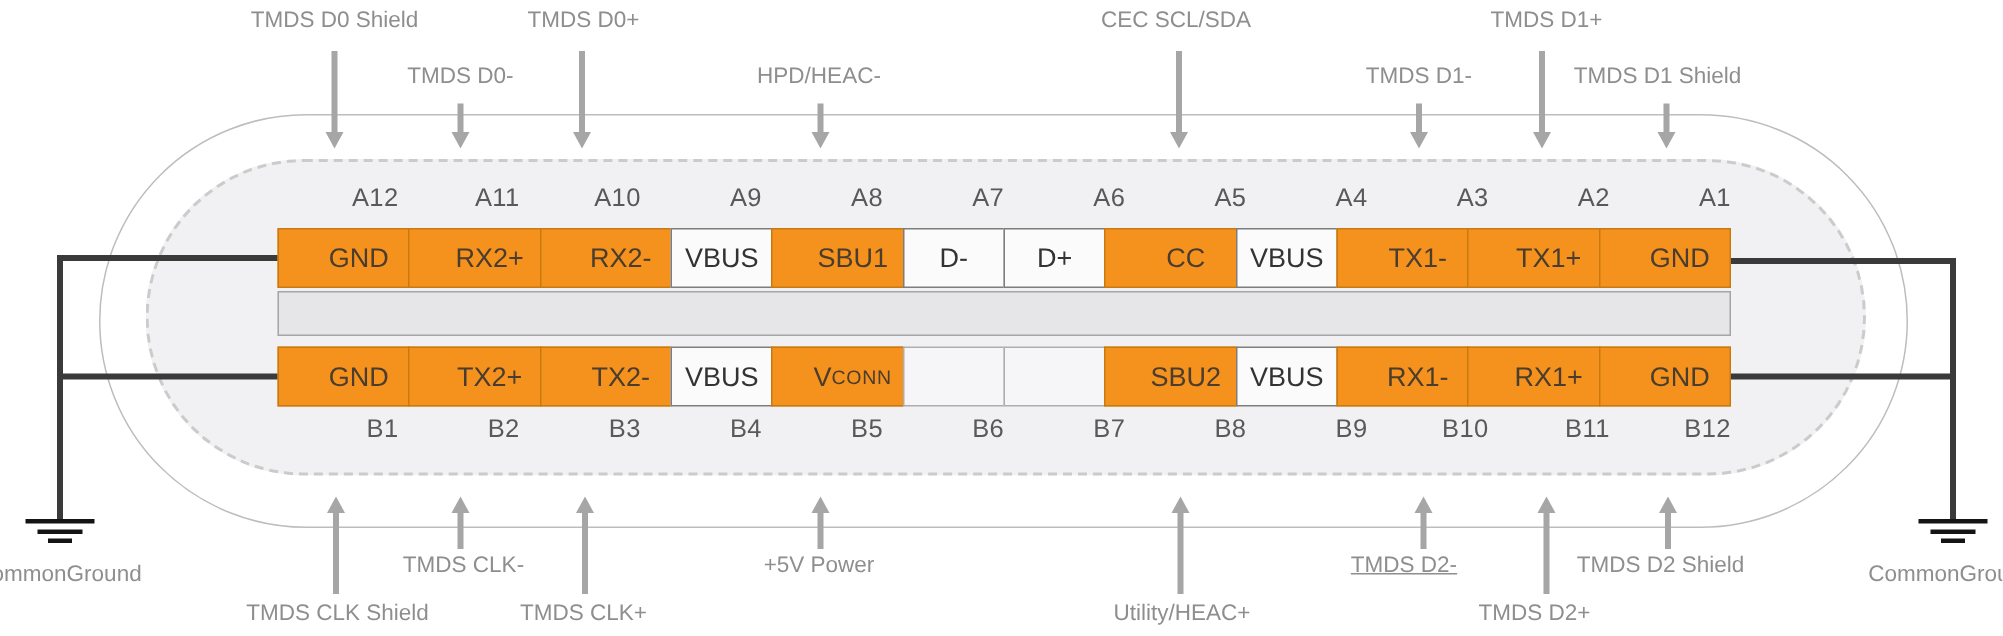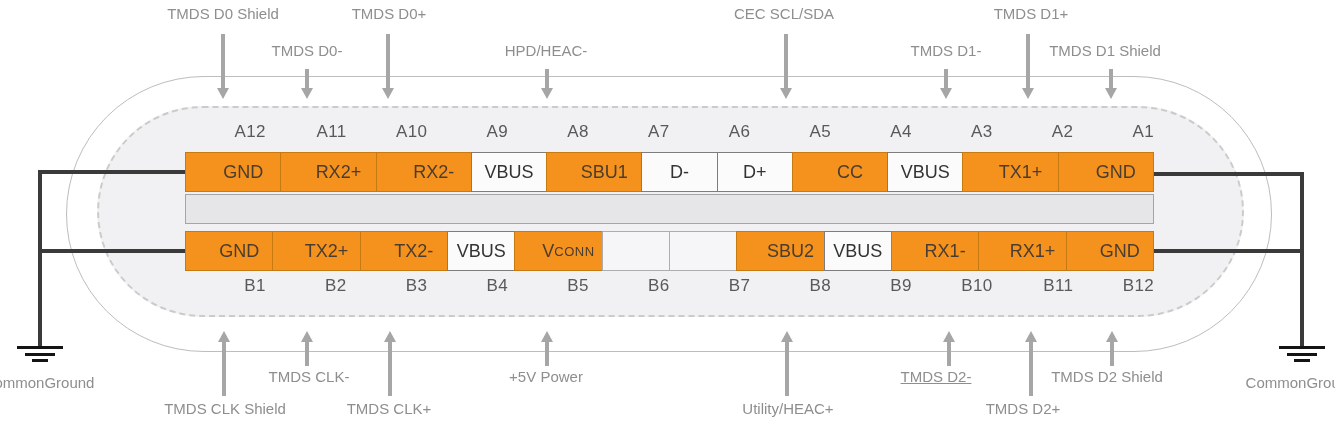--- a/index.html
+++ b/index.html
@@ -81,20 +81,21 @@
   <div class="cellrow" id="rowACells" style="top:152px;">
       <div class="cell orange">GND</div>
       <div class="cell orange">RX2+</div>
       <div class="cell orange">RX2-</div>
       <div class="cell white">VBUS</div>
       <div class="cell orange">SBU1</div>
       <div class="cell white">D-</div>
       <div class="cell white">D+</div>
       <div class="cell orange">CC</div>
       <div class="cell white">VBUS</div>
+      <div class="cell orange">TX1-</div>
       <div class="cell orange">TX1+</div>
       <div class="cell orange">GND</div>
     </div>
   <div class="tongue"></div>
   <div class="cellrow" id="rowBCells" style="top:231px;">
       <div class="cell orange">GND</div>
       <div class="cell orange">TX2+</div>
       <div class="cell orange">TX2-</div>
       <div class="cell white">VBUS</div>
       <div class="cell orange">V<span class="sc">CONN</span></div>

